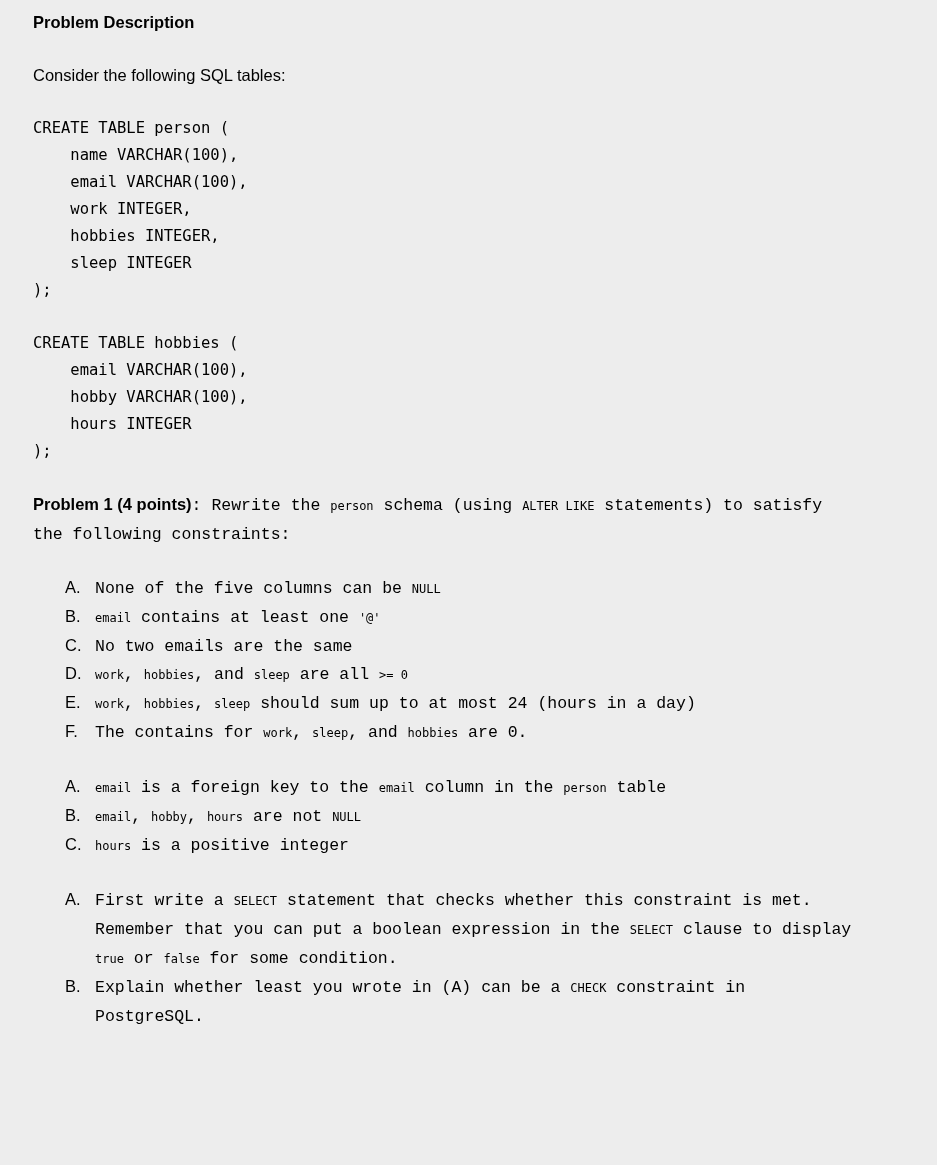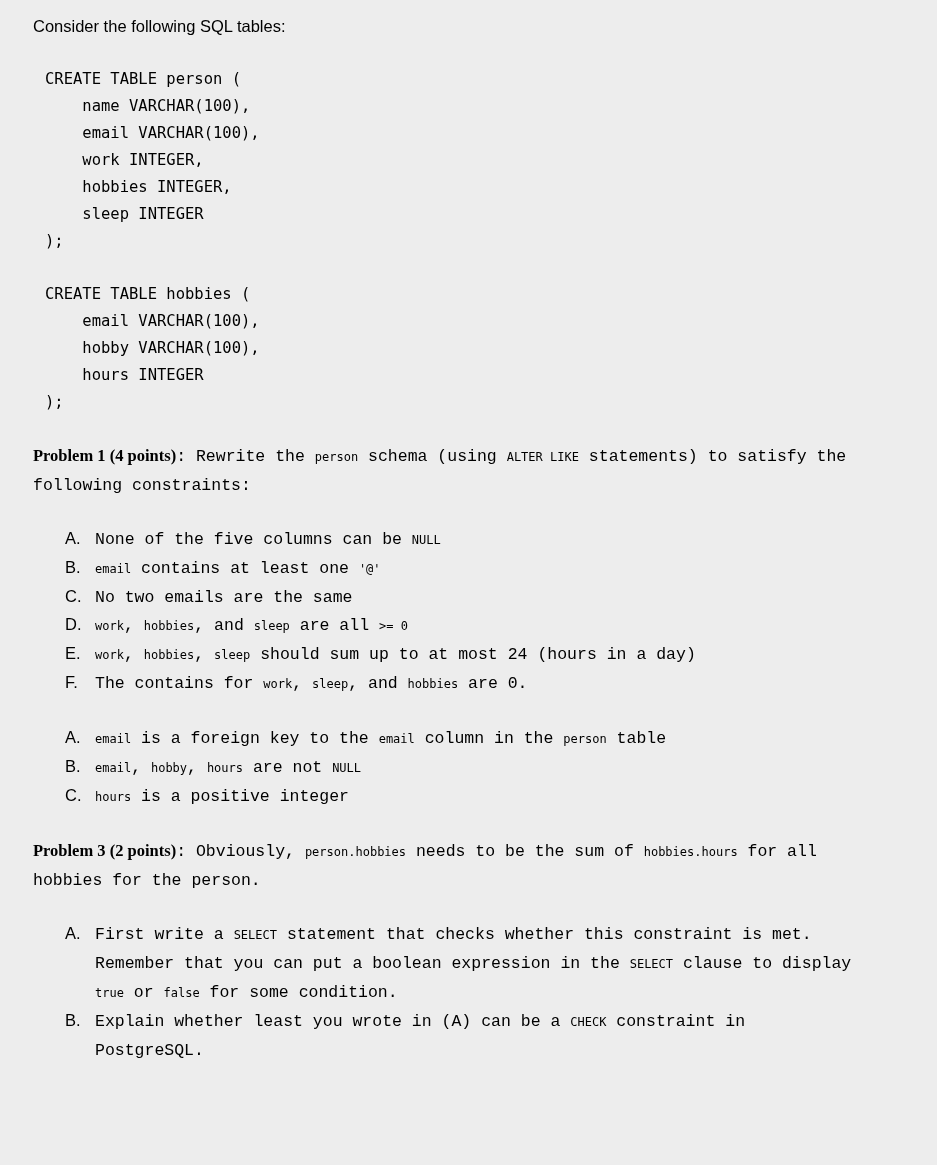--- a/index.html
+++ b/index.html
@@ -26,24 +26,24 @@
   .para {
     font-size: 16.5px;
     line-height: 27px;
     margin: 4px 0 26px 0;
   }
   .code-block {
     font-family: "DejaVu Sans Mono", monospace;
     font-size: 15.5px;
     line-height: 27px;
     white-space: pre;
-    margin: 0 0 26px 12px;
+    margin: 0 0 26px 0;
   }
   .seg-text { font-family: Liberation Mono, monospace; }
-  .seg-bold { font-family: Liberation Serif, serif; font-weight: bold; }
+  .seg-bold { font-family: Liberation Sans, sans-serif; font-weight: bold; }
   .seg-code { font-family: "DejaVu Sans Mono", monospace; font-size: 12px; }
   .list {
     margin: 0 0 26px 0;
     padding-left: 32px;
   }
   .list-item {
     display: flex;
     font-size: 16.5px;
     line-height: 27px;
     align-items: flex-start;
@@ -54,20 +54,21 @@
   }
   .item-text {
     flex: 1 1 auto;
   }
 </style>
 </head>
 <body>
 
 <div class="page">
 
+  <p class="doc-title">Problem Description</p>
 
   <p class="para">Consider the following SQL tables:</p>
 
   <pre class="code-block">CREATE TABLE person (
     name VARCHAR(100),
     email VARCHAR(100),
     work INTEGER,
     hobbies INTEGER,
     sleep INTEGER
 );</pre>
@@ -117,21 +118,20 @@
     <div class="list-item">
       <span class="item-label">B.</span>
       <span class="item-text"><span class="seg-code">email</span><span class="seg-text">, </span><span class="seg-code">hobby</span><span class="seg-text">, </span><span class="seg-code">hours</span><span class="seg-text"> are not </span><span class="seg-code">NULL</span></span>
     </div>
     <div class="list-item">
       <span class="item-label">C.</span>
       <span class="item-text"><span class="seg-code">hours</span><span class="seg-text"> is a positive integer</span></span>
     </div>
   </div>
 
-  <p class="para"><span class="seg-bold">Problem 3 (2 points)</span><span class="seg-text">: Obviously, </span><span class="seg-code">person.hobbies</span><span class="seg-text"> needs to be the sum of </span><span class="seg-code">hobbies.hours</span><span class="seg-text"> for all hobbies for the person.</span></p>
 
   <div class="list">
     <div class="list-item">
       <span class="item-label">A.</span>
       <span class="item-text"><span class="seg-text">First write a </span><span class="seg-code">SELECT</span><span class="seg-text"> statement that checks whether this constraint is met. Remember that you can put a boolean expression in the </span><span class="seg-code">SELECT</span><span class="seg-text"> clause to display </span><span class="seg-code">true</span><span class="seg-text"> or </span><span class="seg-code">false</span><span class="seg-text"> for some condition.</span></span>
     </div>
     <div class="list-item">
       <span class="item-label">B.</span>
       <span class="item-text"><span class="seg-text">Explain whether least you wrote in (A) can be a </span><span class="seg-code">CHECK</span><span class="seg-text"> constraint in PostgreSQL.</span></span>
     </div>

